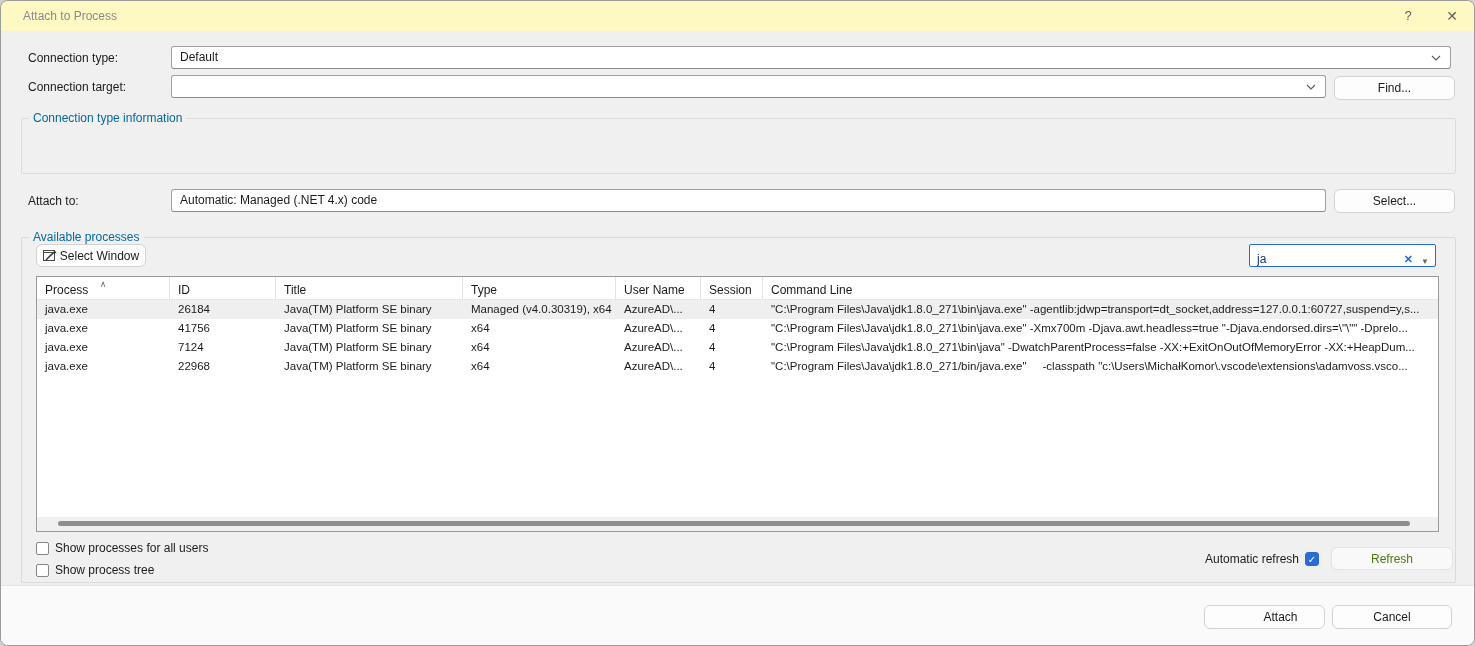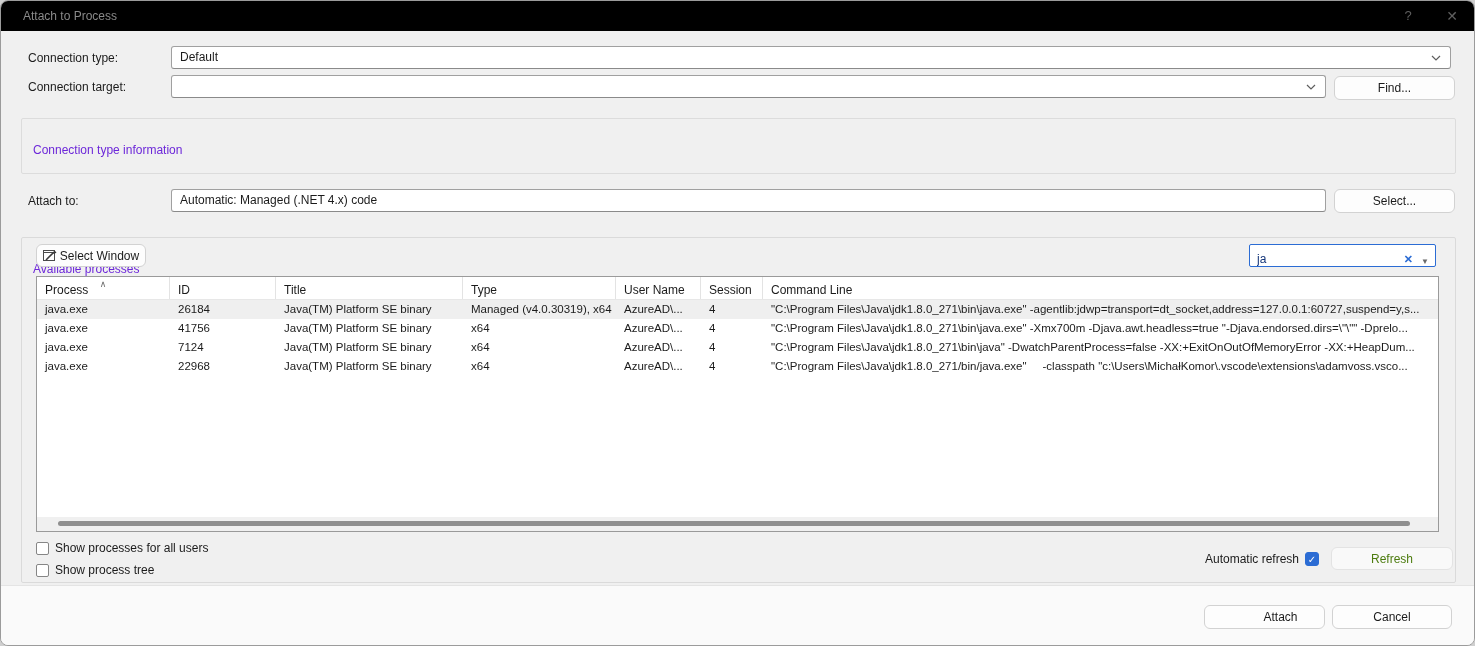--- a/index.html
+++ b/index.html
@@ -1,42 +1,42 @@
 <!DOCTYPE html>
 <html><head>
 <meta charset="utf-8">
 <style>
   * { margin:0; padding:0; box-sizing:border-box; }
   html,body { width:1475px; height:646px; background:#cfcfcf; font-family:"Liberation Sans", sans-serif; }
   .dialog { position:relative; width:1475px; height:646px; background:#f0f0f0;
             border:1px solid #9b9b9b; border-radius:8px; overflow:hidden; }
 
   
-  .titlebar { position:absolute; left:0; top:0; width:100%; height:30px; background:#000000; }
+  .titlebar { position:absolute; left:0; top:0; width:100%; height:30px; background:#fef9c3; }
   .title-text { position:absolute; left:22px; top:0; line-height:30px; font-size:12px; color:#8a8a8a; }
   .tb-btn { position:absolute; top:0; height:30px; width:26px; text-align:center; line-height:30px;
             color:#5f5f5f; font-size:14px; cursor:default; }
   .tb-help { left:1394px; font-size:13px; }
   .tb-close { left:1438px; }
 
   
   .lbl { position:absolute; font-size:12px; color:#1b1b1b; white-space:nowrap; }
   .field { position:absolute; background:#ffffff; border:1px solid #a0a0a0; border-bottom-color:#8a8a8a;
            border-radius:3px; font-size:12px; color:#1b1b1b; line-height:21px; padding:0 8px;
            white-space:nowrap; overflow:hidden; }
   .chev { position:absolute; right:9px; top:50%; margin-top:-3px; width:10px; height:7px; }
   .btn { position:absolute; background:#fdfdfd; border:1px solid #d2d2d2; border-radius:6px;
          font-size:12px; color:#1b1b1b; text-align:center; display:flex; align-items:center;
          justify-content:center; cursor:default; }
   .btn-disabled { background:#f9f9f9; border-color:#e3e3e3; color:#4d7c0f; }
 
   
   .groupbox { position:absolute; border:1px solid #dcdcdc; border-radius:2px; }
   .group-label { position:absolute; top:-8px; left:7px; background:#f0f0f0; padding:0 4px;
-                 font-size:12px; color:#6d28d9; white-space:nowrap;margin-top:32px; }
+                 font-size:12px; color:#0369a1; white-space:nowrap; }
   .info-text { position:absolute; left:14px; top:6px; font-size:12px; color:#1b1b1b; white-space:nowrap; }
 
   
   .sw-btn { left:14px; top:6px; width:110px; height:23px; gap:3px; }
 
   
   .filterbox { position:absolute; left:1227px; top:6px; width:187px; height:23px; background:#fff;
                border:1px solid #2b6cd4; border-radius:2px; display:flex; align-items:flex-end; }
   .filter-input { flex:1 1 auto; min-width:0; border:none; outline:none; font-family:"Liberation Sans",sans-serif;
                   font-size:12px; color:#15367a; padding:0 0 0 7px; background:transparent; }

